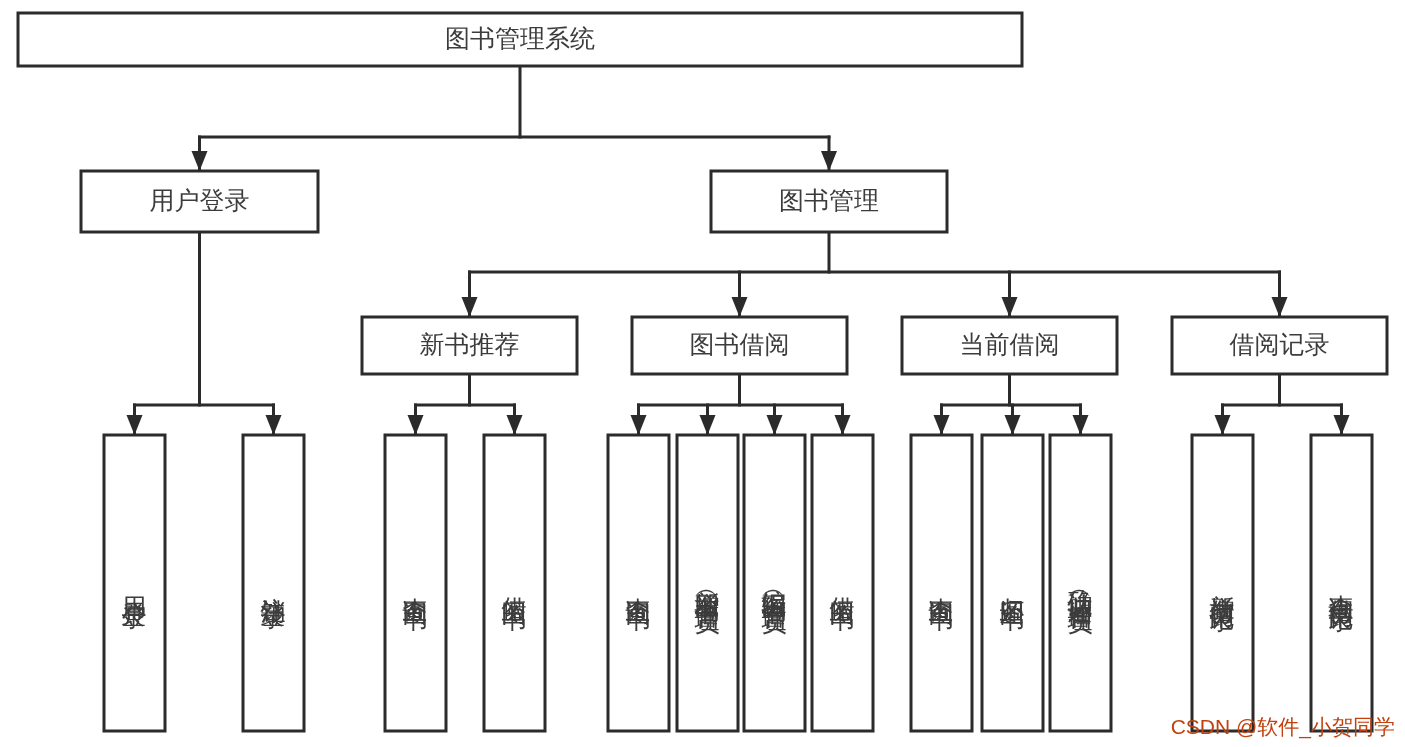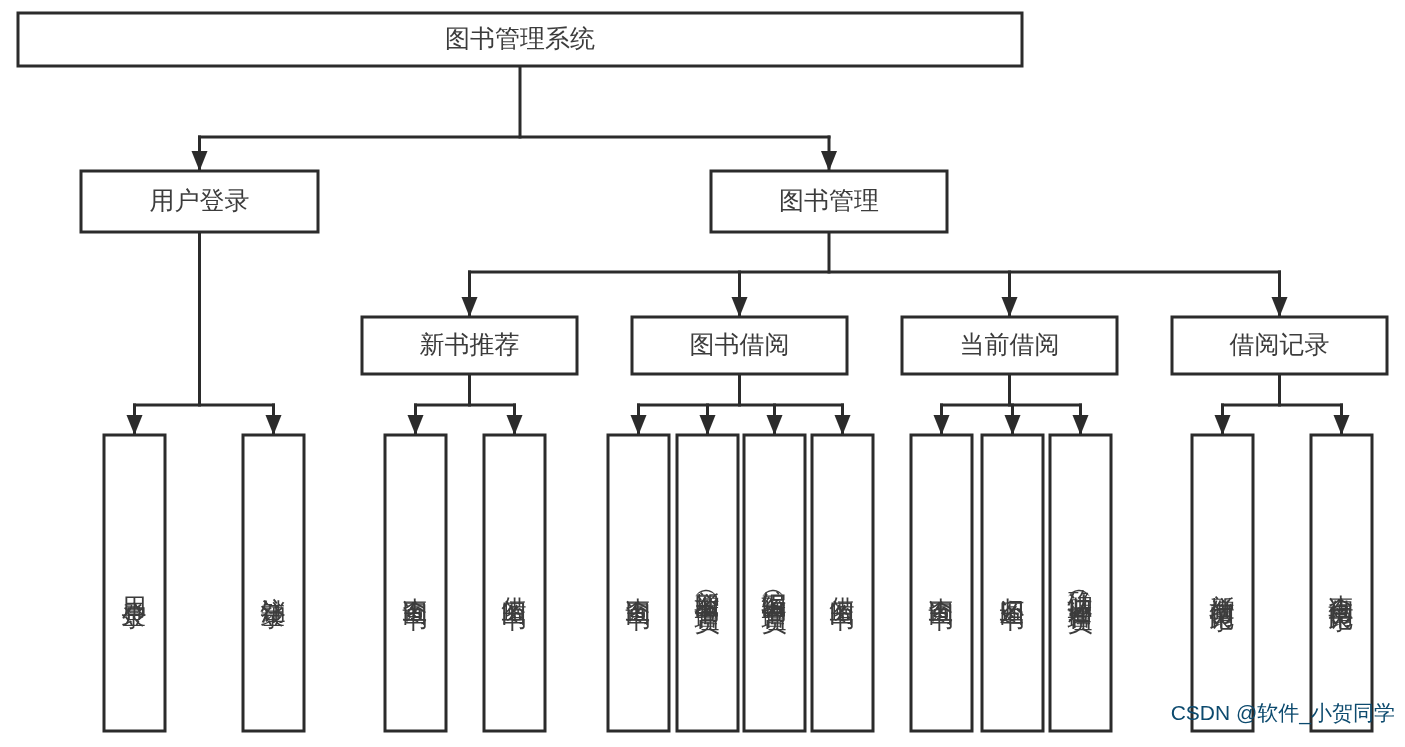--- a/index.html
+++ b/index.html
@@ -59,24 +59,24 @@
     white-space: nowrap;
     display: flex;
     align-items: center;
     justify-content: center;
     pointer-events: none;
     user-select: none;
   }
   .watermark {
     position: absolute;
     right: 10px;
-    bottom: 20px;
+    bottom: 6px;
     font-family: "Liberation Sans", "DejaVu Sans", sans-serif;
     font-size: 21px;
-    color: #0c4a6e;
+    color: #c2410c;
     white-space: nowrap;
     user-select: none;
   }
 </style>
 </head>
 <body>
 
 <div id="canvas">
 
   <svg id="diagram" viewBox="0 0 1405 747">

